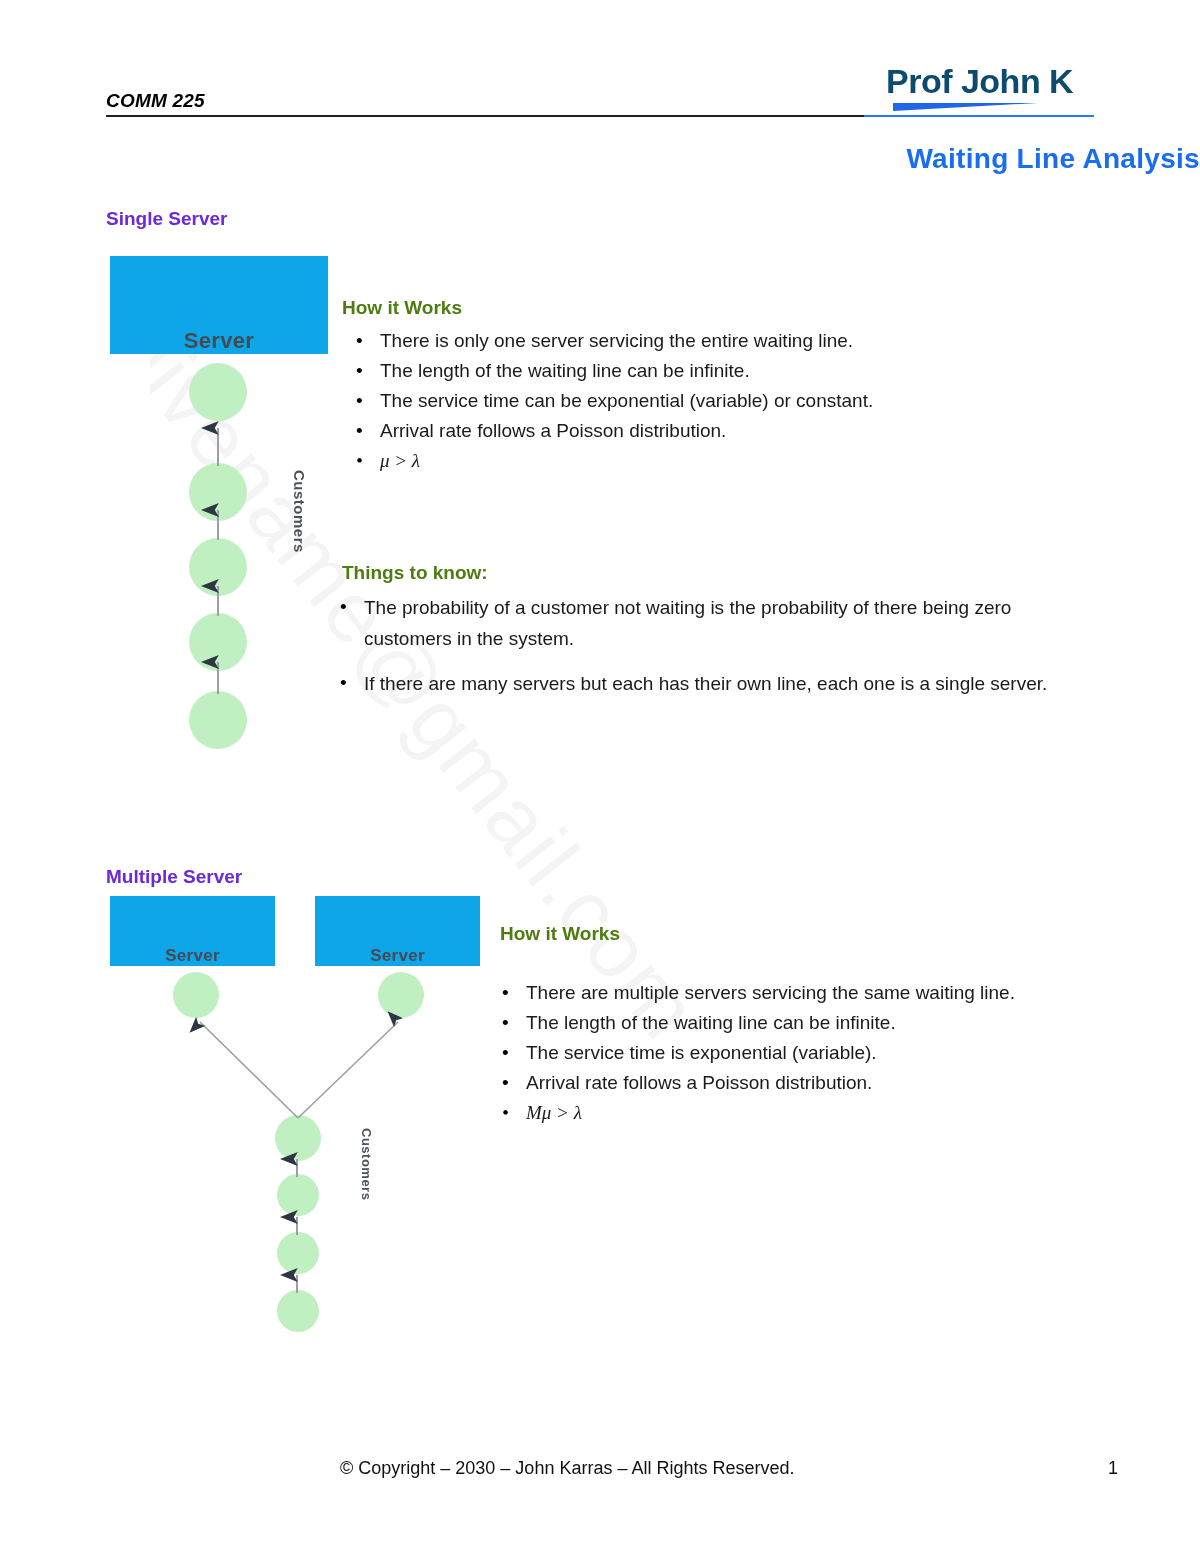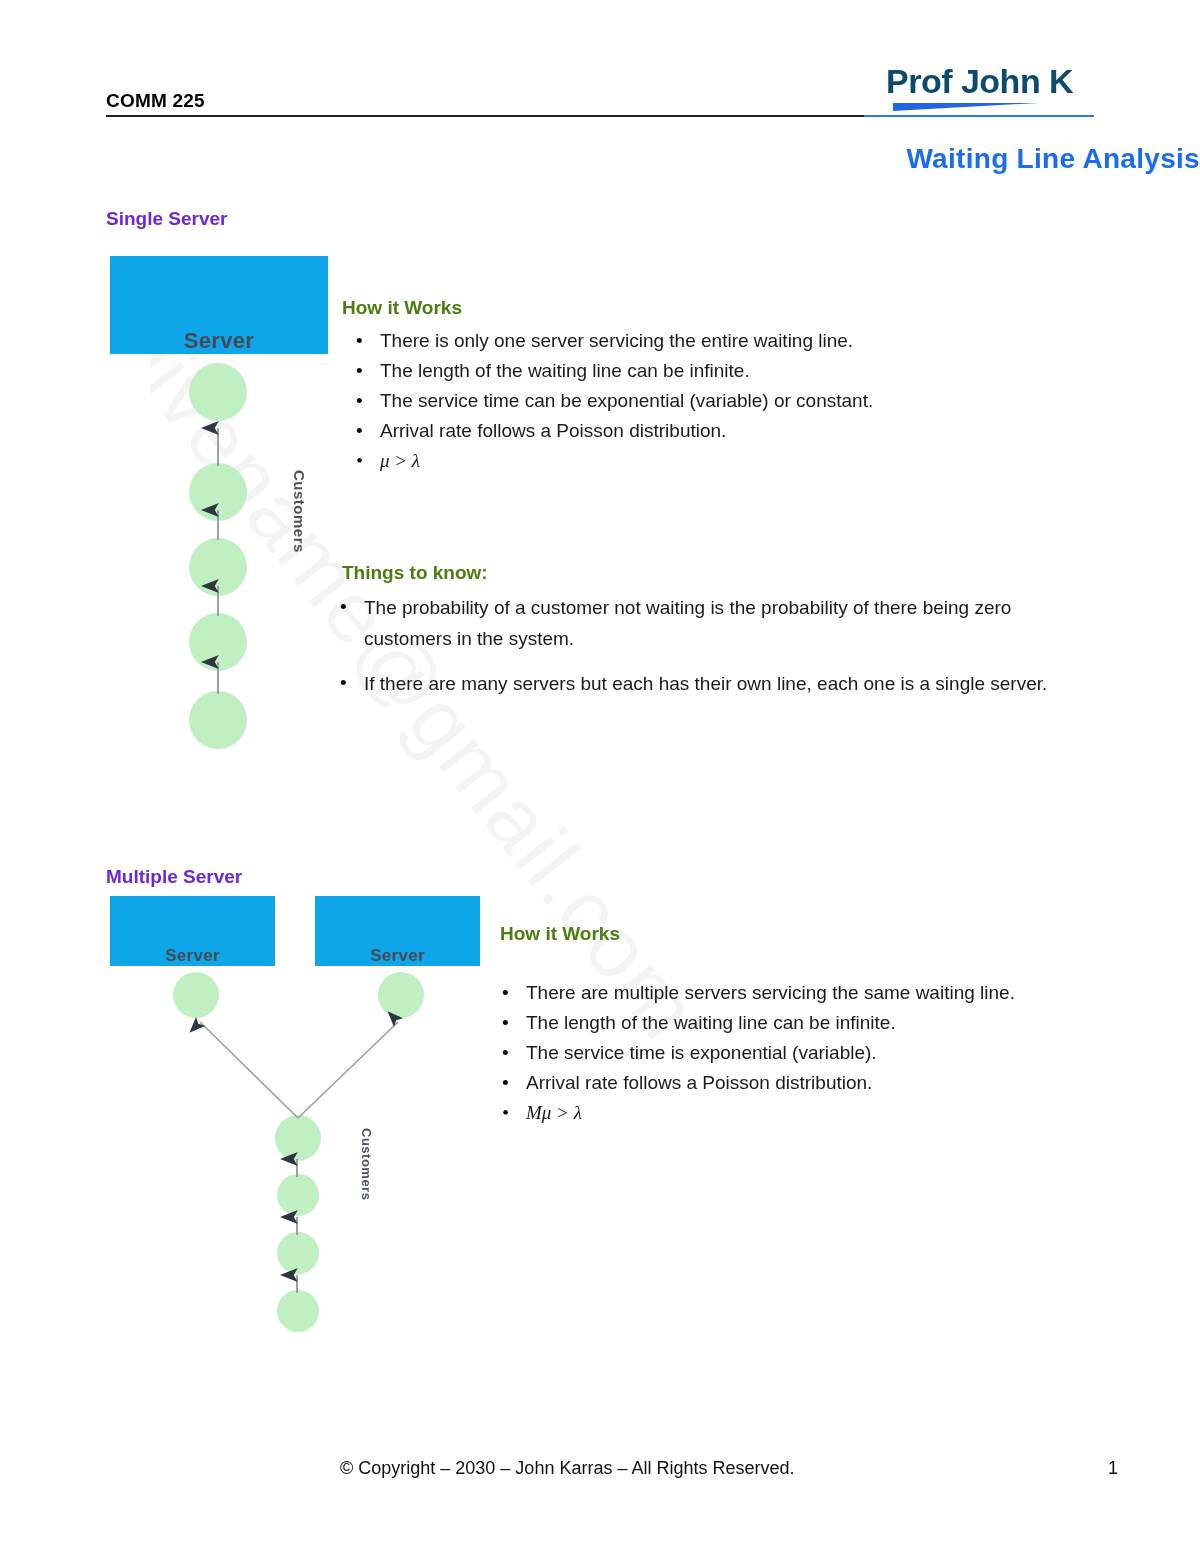--- a/index.html
+++ b/index.html
@@ -54,20 +54,21 @@
     z-index: 3;
   }
   .course-code {
     position: absolute;
     left: 106px;
     top: 90px;
     font-size: 19px;
     font-weight: 700;
     letter-spacing: 0.2px;
     color: #000000;
+    font-style: italic;
   }
   .header-rule-dark {
     position: absolute;
     left: 106px;
     top: 115px;
     width: 758px;
     height: 2px;
     background: #231f20;
   }
   .header-rule-blue {

